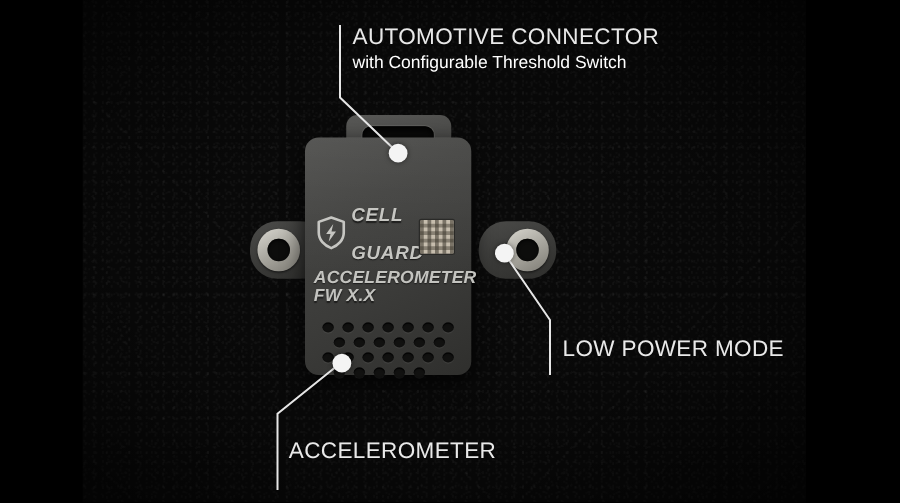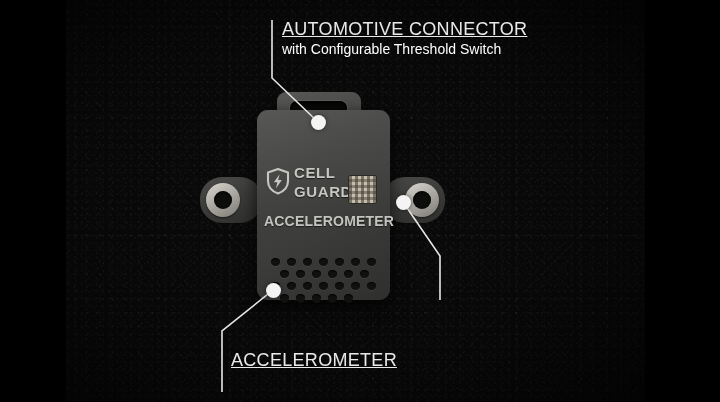--- a/index.html
+++ b/index.html
@@ -101,45 +101,46 @@
     position: absolute;
     left: 13px; top: 9px;
     width: 57px; height: 53px;
     background: #0a0a09;
     border-radius: 7px 7px 3px 3px;
     box-shadow: inset 0 2px 6px rgba(0,0,0,0.95), 0 0 0 1px rgba(120,120,118,0.35);
   }
 
   #body {
     position: absolute;
-    left: 257px; top: 110px;
+    left: 244px; top: 110px;
     width: 133px; height: 190px;
     background: linear-gradient(152deg, #4e4e4c 0%, #434341 30%, #3b3b39 62%, #2f2f2d 100%);
     border-radius: 11px;
     box-shadow: 0 6px 18px rgba(0,0,0,0.75);
+    font-style: italic;
   }
   #body-sheen {
     position: absolute;
     left: 0; top: 0; right: 0; height: 58%;
     background: linear-gradient(180deg, rgba(255,255,255,0.055), rgba(255,255,255,0));
     border-radius: 11px 11px 0 0;
     pointer-events: none;
   }
 
   #brand { position: absolute; left: 8px; top: 56px; display: flex; align-items: center; }
   #brand-text {
     color: #c6c6c2;
     font-size: 15px;
     font-weight: bold;
     line-height: 14px;
     letter-spacing: 0.6px;
     margin-left: 3px;
     text-shadow: 0 1px 1px rgba(0,0,0,0.6);
   }
-  #brand-text div:last-child { margin-top: 5px; text-align: right; }
+  #brand-text div:last-child { margin-top: 16px; text-align: right; }
 
   #datamatrix {
     position: absolute;
     left: 91px; top: 65px;
     width: 27px; height: 27px;
     border: 1px solid #2a2a28;
     border-radius: 2px;
     background-color: #c6bdad;
     background-image:
       linear-gradient(90deg, rgba(60,55,45,0.55) 50%, transparent 50%),
@@ -178,21 +179,20 @@
     z-index: 22;
     box-shadow: 0 0 4px rgba(0,0,0,0.5);
   }
   .callout { position: absolute; z-index: 25; }
   .callout .title {
     color: #e9e9e9;
     font-size: 18px;
     line-height: 21px;
     letter-spacing: 0.3px;
     white-space: nowrap;
-    text-decoration: underline;
   }
   .callout .subtitle {
     color: #ffffff;
     font-size: 14px;
     line-height: 17px;
     margin-top: 1px;
     white-space: nowrap;
   }
 </style>
 </head>
@@ -229,20 +229,21 @@
         <div id="brand-text">
           <div>CELL</div>
           <div>GUARD</div>
         </div>
       </div>
 
       <div id="datamatrix"></div>
 
       <div id="serial">
         <div>ACCELEROMETER</div>
+        <div>FW X.X</div>
       </div>
 
       <div id="vents">
         <div class="vent-row">
           <div class="vent"></div>
           <div class="vent"></div>
           <div class="vent"></div>
           <div class="vent"></div>
           <div class="vent"></div>
           <div class="vent"></div>
@@ -284,20 +285,23 @@
 
   <div class="dot" style="left:311px; top:115px;"></div>
   <div class="dot" style="left:396px; top:195px;"></div>
   <div class="dot" style="left:266px; top:283px;"></div>
 
   <div class="callout" style="left:282px; top:19px;">
     <div class="title">AUTOMOTIVE CONNECTOR</div>
     <div class="subtitle">with Configurable Threshold Switch</div>
   </div>
 
+  <div class="callout" style="left:450px; top:269px;">
+    <div class="title">LOW POWER MODE</div>
+  </div>
 
   <div class="callout" style="left:231px; top:350px;">
     <div class="title">ACCELEROMETER</div>
   </div>
 
   <div class="pillar left"></div>
   <div class="pillar right"></div>
 </div>
 
 </body></html>

